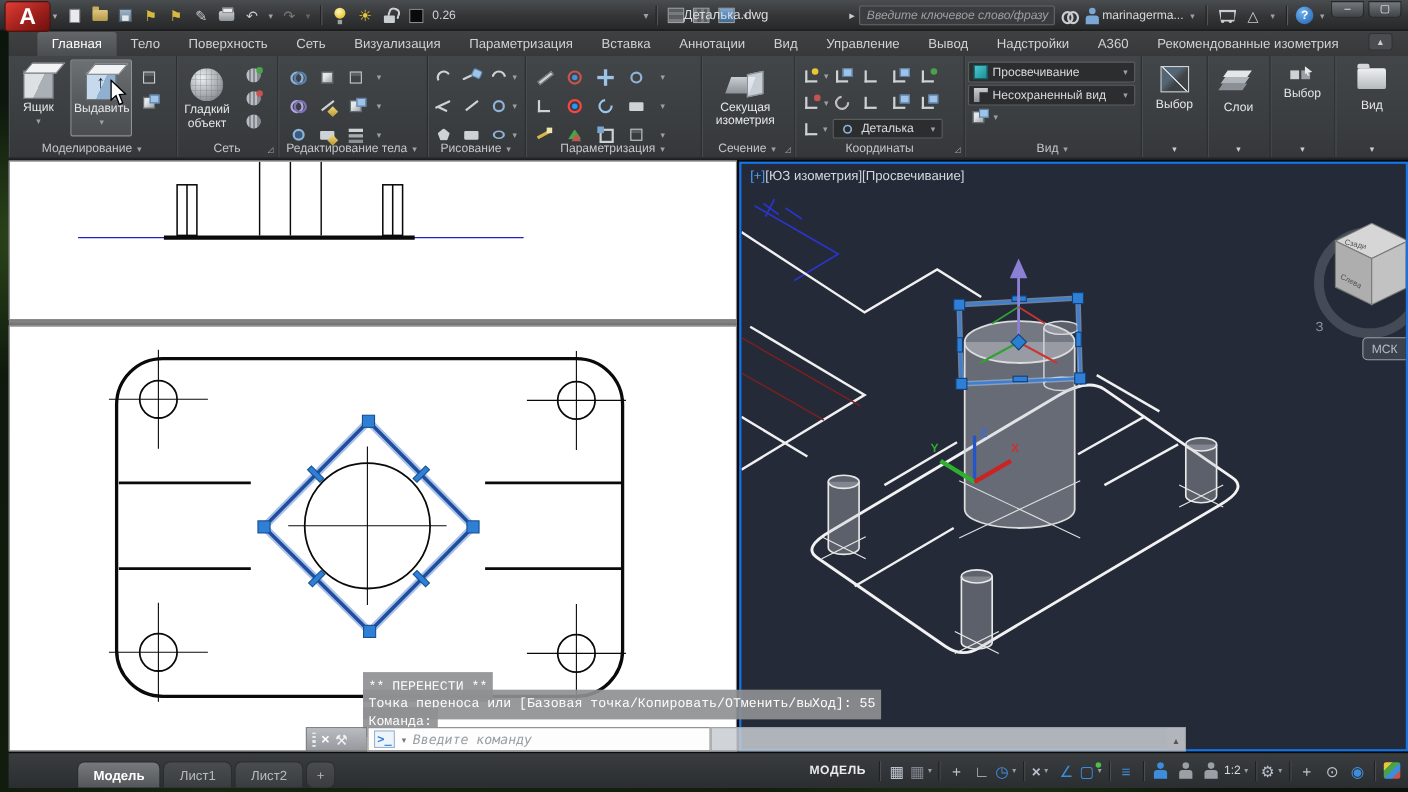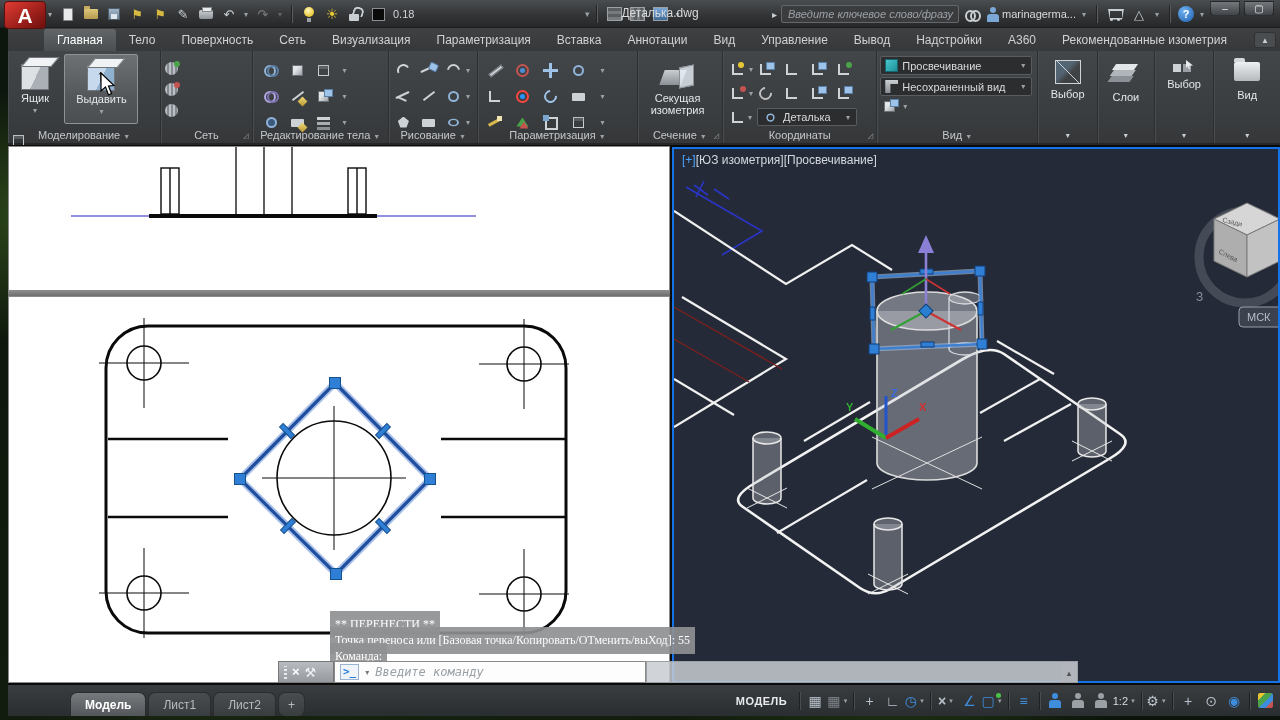--- a/index.html
+++ b/index.html
@@ -57,21 +57,21 @@
   .cart::before{content:"";position:absolute;left:1px;top:1px;width:12px;height:7px;border:2px solid #c9ced2;clip-path:polygon(0 0,100% 0,88% 100%,12% 100%)}
   .cart::after{content:"";position:absolute;left:3px;bottom:0;width:3px;height:3px;border-radius:50%;background:#c9ced2;box-shadow:7px 0 0 #c9ced2}
   .a360ic{color:#c9ced2;font-size:13px}
   .helpc{width:16px;height:16px;border-radius:50%;background:radial-gradient(circle at 35% 30%,#6db1f0,#1f5fae);color:#fff;
     font-size:11px;font-weight:bold;text-align:center;line-height:16px}
   .winbtn{width:30px;height:15px;border:1px solid #0008;border-radius:0 0 4px 4px;background:linear-gradient(#cfd6dd55,#5a646d55);
     color:#eef2f6;font-size:10px;text-align:center;line-height:13px;margin-top:-12px}
 
   .app{position:absolute;left:8px;top:28px;width:1272px;height:688px;background:#3d4042}
   .tabsrow{position:absolute;left:0;top:0;width:100%;height:23px;background:linear-gradient(#3f4143,#363839);
-    display:flex;align-items:flex-end;padding-left:36px}
+    display:flex;align-items:center;padding-left:26px}
   .rtab{height:22px;line-height:22px;padding:0 13px;font-size:12px;color:#cfd1d3;white-space:nowrap}
   .rtab.active{background:linear-gradient(#636668,#4b4e50);color:#fff;border-radius:3px 3px 0 0}
   .collapse-pill{margin-left:14px;height:16px;display:flex;align-items:center;gap:4px;background:#4a4d4f;
     border:1px solid #303234;border-radius:3px;padding:0 6px;color:#c9ced2;font-size:8px;margin-bottom:3px}
 
   .ribbon{position:absolute;left:0;top:23px;width:100%;height:94px;background:linear-gradient(#434648,#3a3d3f 70%,#353739);
     border-bottom:2px solid #242627;display:flex}
   .panel{position:relative;height:92px;border-right:1px solid #2c2e30;box-shadow:1px 0 0 #4a4d4f inset;padding-top:3px}
   .plabel{position:absolute;left:0;bottom:2px;width:100%;text-align:center;font-size:11px;color:#c4c7ca;white-space:nowrap}
   .plabel .dd8{font-size:7px}
@@ -150,21 +150,21 @@
 
   .canvas{position:absolute;left:0;top:117px;width:1272px;height:540px;background:#0b0b0b}
   .vp{position:absolute;background:#fff;border:1px solid #8a8a8a}
   .vp-top{left:0;top:1px;width:662px;height:145px}
   .vp-div{position:absolute;left:0;top:146px;width:662px;height:5px;background:linear-gradient(#8a8a8a,#6e6e6e);}
   .vp-bot{left:0;top:151px;width:662px;height:387px}
   .vp3d{position:absolute;left:664px;top:2px;width:608px;height:536px;background:#242a37;border:2px solid #1473e6;overflow:hidden}
   .vplabel{position:absolute;left:8px;top:4px;font-size:12px;color:#d4d8dd;z-index:5}
   .vplabel .plus{color:#4aa3ff}
 
-  .cmdbadge{position:absolute;background:#8f9092ea;color:#fdfdfd;font-family:Liberation Serif, serif;
+  .cmdbadge{position:absolute;background:#8f9092ea;color:#fdfdfd;font-family:Liberation Mono, monospace;
     font-size:12px;line-height:15px;padding:6px 5px;white-space:pre;z-index:10}
   .cmdrow{position:absolute;left:270px;top:516px;height:22px;display:flex;z-index:11}
   .cmdutil{width:56px;height:22px;background:linear-gradient(#b8bcc0,#969a9e);display:flex;align-items:center;gap:5px;padding:0 5px;border:1px solid #777}
   .gripdots{width:3px;height:13px;background:#fff;box-shadow:0 0 0 0 #fff;background:
     repeating-linear-gradient(0deg,#e8eaec 0 2px,#0000 2px 4px)}
   .cmdx{color:#fff;font-size:13px;font-weight:bold;line-height:20px}
   .wrench{color:#f0f2f4;font-size:13px}
   .cmdinput{width:312px;height:22px;background:#fdfdfd;border:1px solid #888;display:flex;align-items:center;gap:4px;padding:0 5px}
   .promptic{color:#2f7fd6;font-family:"DejaVu Sans Mono",monospace;font-weight:bold;font-size:11px;
     border:1px solid #9ab4d0;background:#eef4fa;padding:0 2px;line-height:14px}
@@ -220,21 +220,21 @@
     <span class="qi">
         <span class="bulb"></span>
       </span>
     <span class="qi sun">☀</span>
     <span class="qi">
         <span class="lock"></span>
       </span>
     <span class="qi">
         <span class="swatch"></span>
       </span>
-    <span class="lwval">0.18</span>
+    <span class="lwval">0.26</span>
     <span class="lwcombo">▾</span>
     <span class="sep-v"></span>
     <span class="qi">
         <span class="winic"></span>
       </span>
     <span class="qi">
         <span class="winic winic2"></span>
       </span>
     <span class="qi">
         <span class="winic" style="background:linear-gradient(#7aa7d6,#3e6a96)"></span>
@@ -287,33 +287,37 @@
       </span>
   </div>
 
   <div class="ribbon">
     <div class="panel" style="width:154px">
       <div class="bigbtn" style="width:50px;margin-left:2px">
         <span class="bigcube"></span>
         <span class="blabel">Ящик</span>
         <span class="dd8">▾</span>
       </div>
-      <div class="bigbtn hl" style="width:74px">
+      <div class="bigbtn hl" style="width:56px">
         <span class="bigcube bluecube"></span>
         <span class="blabel">Выдавить</span>
         <span class="dd8">▾</span>
       </div>
       <div class="minicol">
         <span class="gi gi-cubeo"></span>
         <span class="gi gi-cube dot-b"></span>
       </div>
       <div class="plabel"><span>Моделирование</span> <span class="dd8">▼</span></div>
     </div>
 
     <div class="panel" style="width:92px">
+      <div class="bigbtn" style="width:54px">
+        <span class="bigsphere"></span>
+        <span class="blabel">Гладкий объект</span>
+      </div>
       <div class="minicol" style="margin-top:6px;gap:4px">
         <span class="gi gi-mesh dot-g"></span>
         <span class="gi gi-mesh dot-r"></span>
         <span class="gi gi-mesh"></span>
       </div>
       <div class="plabel"><span>Сеть</span></div>
       <div class="launcher">◿</div>
     </div>
 
     <div class="panel" style="width:137px;padding:6px 0 0 10px">

